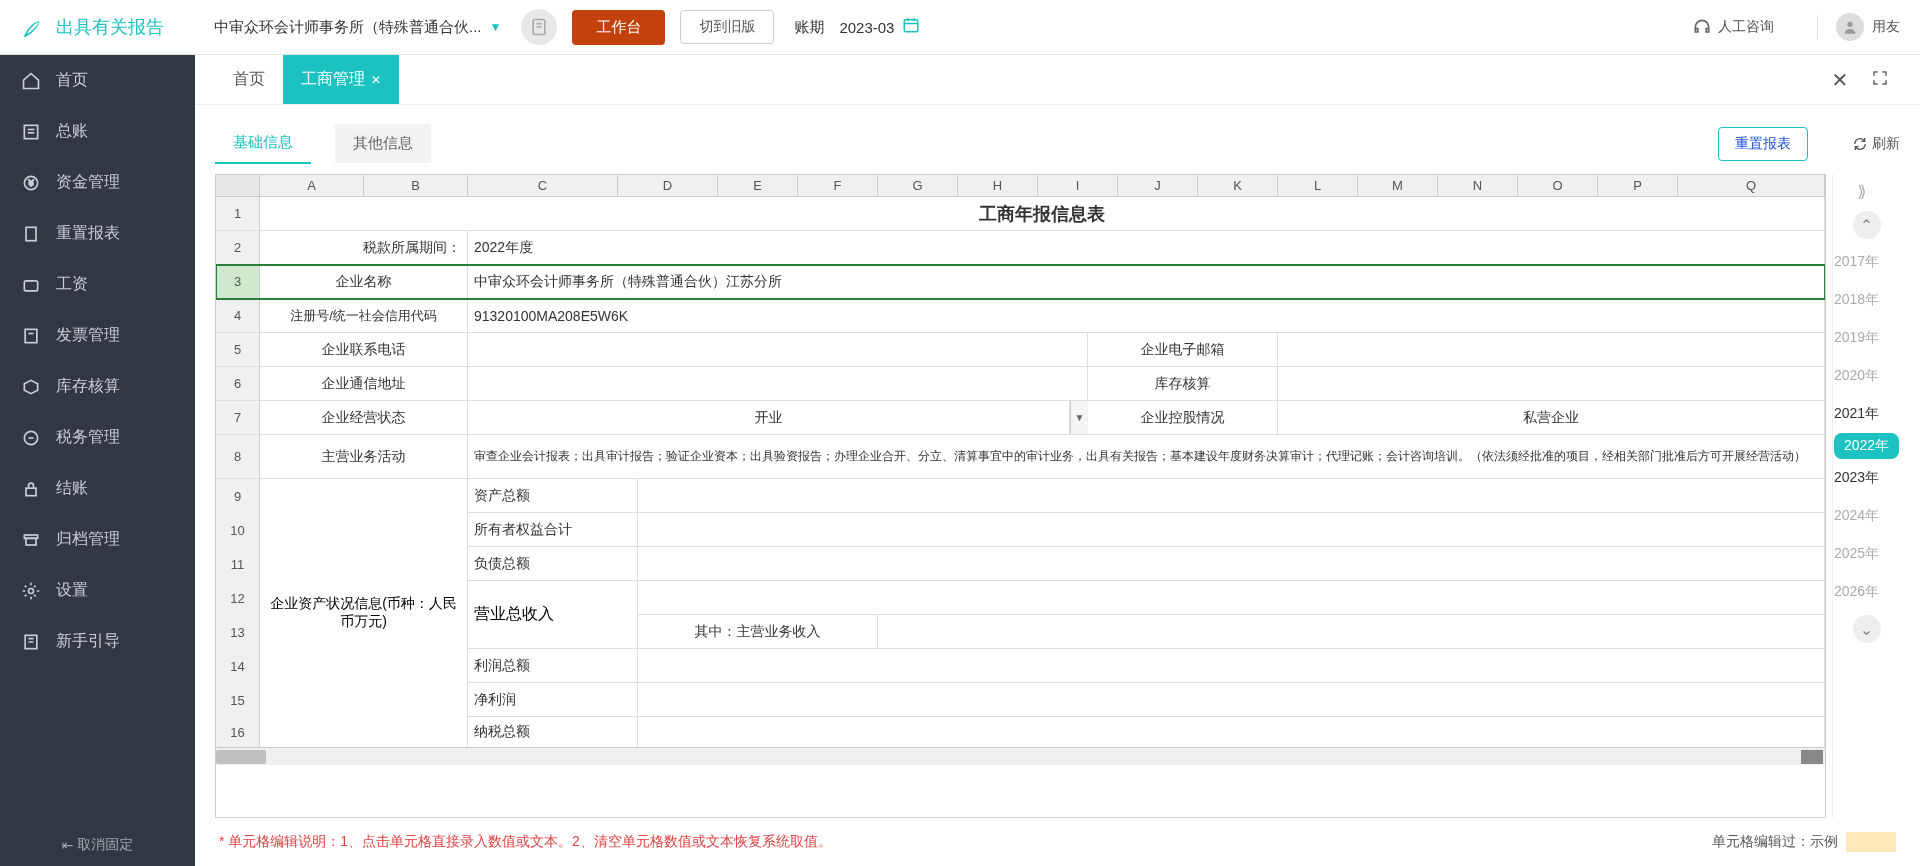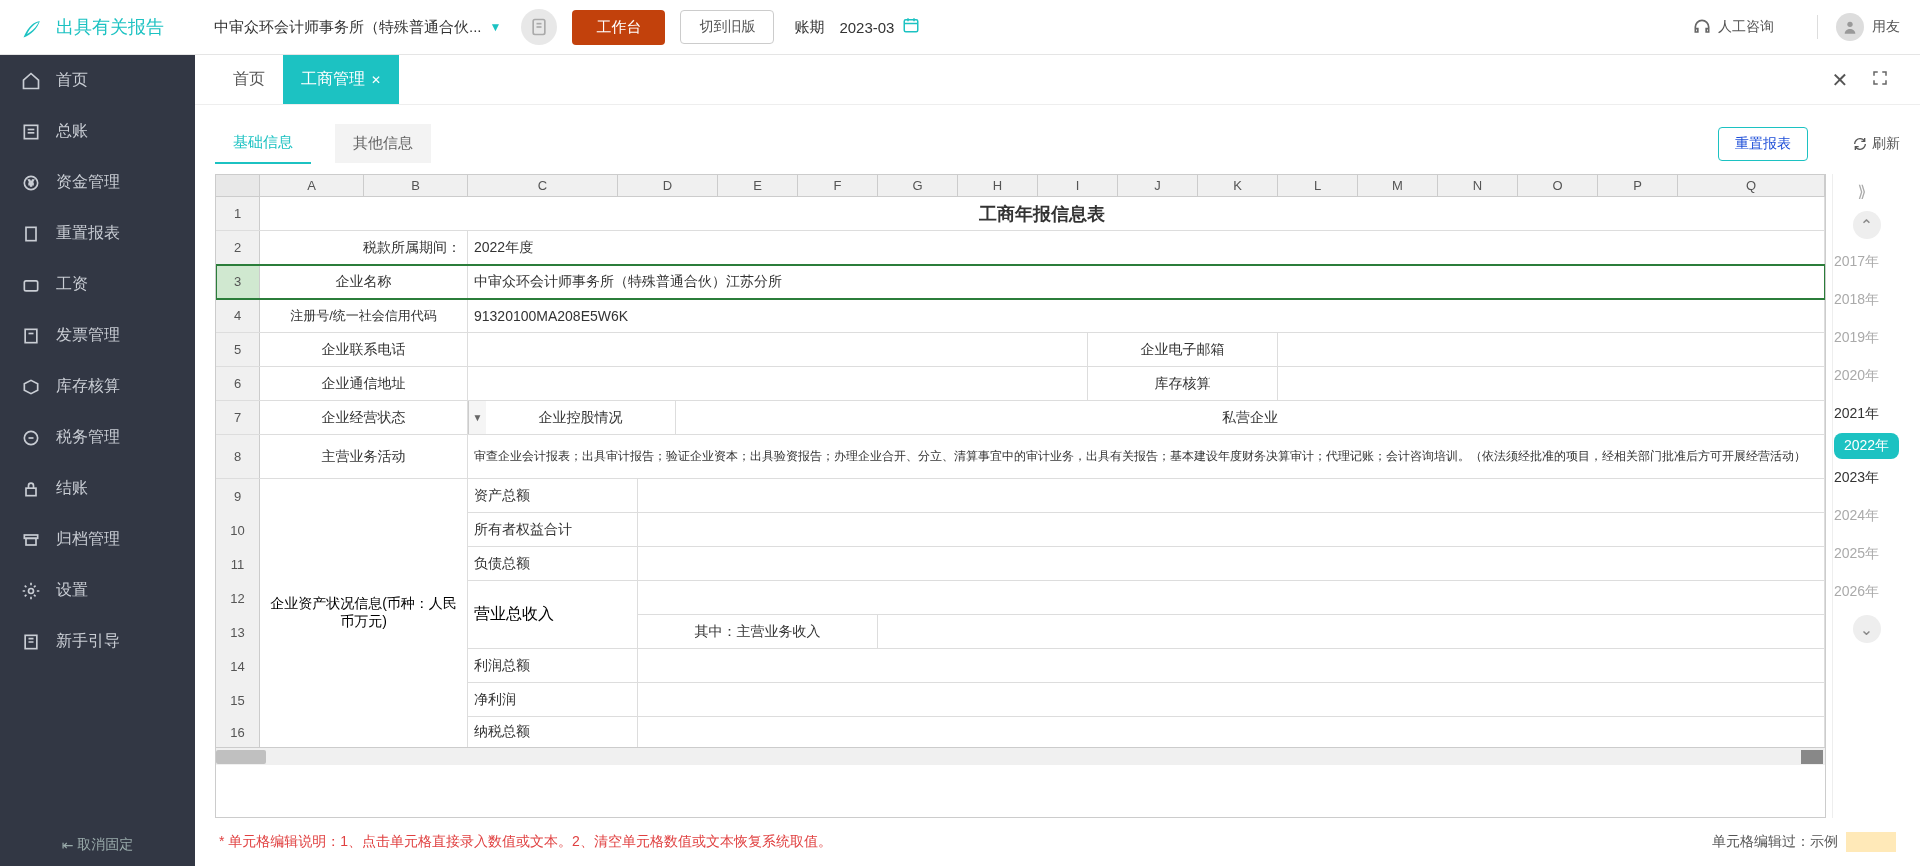--- a/index.html
+++ b/index.html
@@ -344,20 +344,21 @@
               <div class="rh">6</div>
             <div class="cell" style="width:208px;justify-content:center">企业通信地址</div>
             <div class="cell" style="width:620px"></div>
             <div class="cell" style="width:190px;justify-content:center">库存核算</div>
             <div class="cell" style="flex:1"></div>
           </div>
 
           <div class="row">
               <div class="rh">7</div>
             <div class="cell" style="width:208px;justify-content:center">企业经营状态</div>
+            <div class="cell" style="width:602px;justify-content:center">开业</div>
             <div class="dd-arrow">▼</div>
             <div class="cell" style="width:190px;justify-content:center">企业控股情况</div>
             <div class="cell" style="flex:1;justify-content:center">私营企业</div>
           </div>
 
           <div class="row" style="height:44px">
               <div class="rh">8</div>
             <div class="cell" style="width:208px;justify-content:center">主营业务活动</div>
             <div class="cell" style="flex:1;white-space:normal;font-size:12px;line-height:1.3">审查企业会计报表；出具审计报告；验证企业资本；出具验资报告；办理企业合开、分立、清算事宜中的审计业务，出具有关报告；基本建设年度财务决算审计；代理记账；会计咨询培训。（依法须经批准的项目，经相关部门批准后方可开展经营活动）</div>
           </div>

